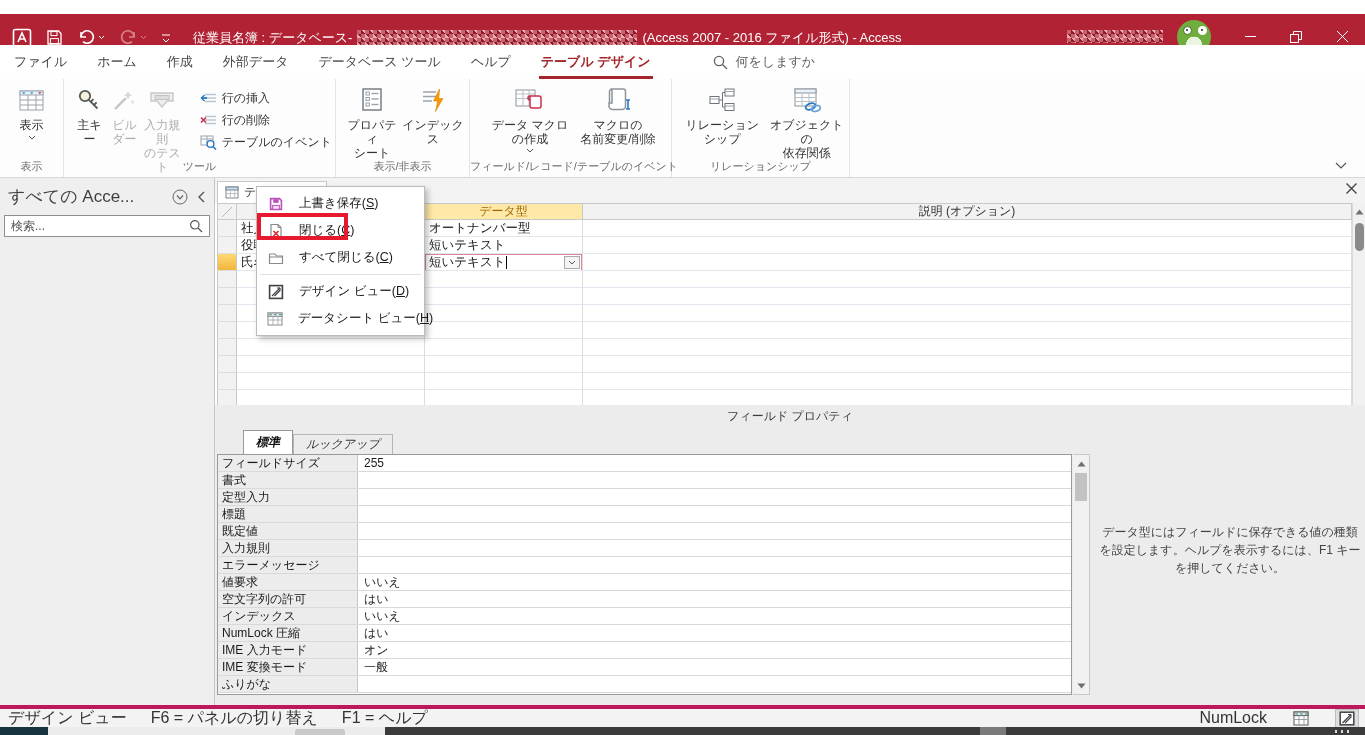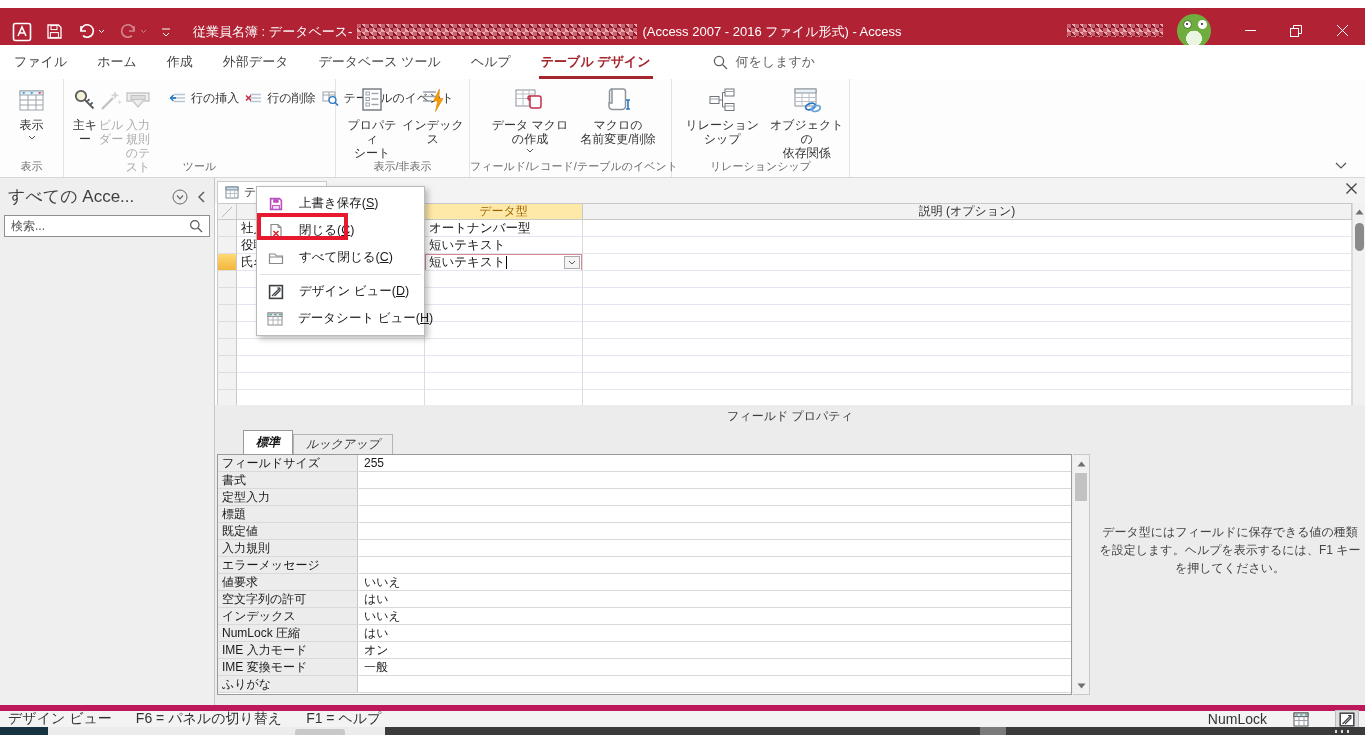--- a/index.html
+++ b/index.html
@@ -1,20 +1,20 @@
 <!DOCTYPE html>
 <html><head>
 <meta charset="utf-8">
 <style>
   * { margin:0; padding:0; box-sizing:border-box; }
   body { font-family:"Liberation Sans","DejaVu Sans",sans-serif; background:#888; }
   #app { position:relative; width:1365px; height:735px; background:#fff; overflow:hidden; font-family:"Liberation Sans","DejaVu Sans",sans-serif; }
 
   
-  .titlebar { position:absolute; left:0; top:8px; width:1365px; height:47px; background:#B12234; display:flex; align-items:center; color:#fff; }
+  .titlebar { position:absolute; left:0; top:14px; width:1365px; height:47px; background:#B12234; display:flex; align-items:center; color:#fff; }
   .qat { display:flex; align-items:center; gap:14px; padding-left:12px; }
   .qicon { display:inline-flex; align-items:center; justify-content:center; height:24px; }
   .qchev { margin-left:2px; }
   .dim { opacity:.45; }
   .wtitle { font-size:13px; margin-left:22px; white-space:nowrap; display:flex; align-items:center; }
   .pix { display:inline-block; width:280px; height:15px; margin:0 5px; vertical-align:middle;
     background-image:
       linear-gradient(45deg,#e8aab0 25%,transparent 25%,transparent 75%,#e8aab0 75%),
       linear-gradient(45deg,#8d1b29 25%,transparent 25%,transparent 75%,#8d1b29 75%),
       linear-gradient(#c9606e,#c9606e);
@@ -35,21 +35,21 @@
 
   
   .ribbon { position:absolute; left:0; top:79px; width:1365px; height:99px; background:#FDFDFD; border-bottom:1px solid #D8D8D8; display:flex; }
   .rgroup { position:relative; border-right:1px solid #E4E4E4; height:98px; }
   .glabel { position:absolute; left:0; right:0; bottom:3px; text-align:center; font-size:11px; color:#6a6a6a; white-space:nowrap; }
   .gcontent { display:flex; align-items:flex-start; height:74px; padding-top:3px; }
   .bigbtn { display:flex; flex-direction:column; align-items:center; padding-top:3px; }
   .ricon { height:30px; display:flex; align-items:center; justify-content:center; }
   .rlabel { font-size:12px; line-height:1.18; color:#333; text-align:center; white-space:pre-line; margin-top:3px; }
   .dimtxt { color:#ABABAB; }
-  .smallcol { display:flex; flex-direction:row; padding-top:5px; }
+  .smallcol { display:flex; flex-direction:column; padding-top:5px; }
   .smallbtn { display:flex; align-items:center; gap:5px; height:22px; font-size:12px; color:#333; padding:0 3px; white-space:nowrap; }
   .ribbon-collapse { position:absolute; right:18px; bottom:8px; }
 
   
   .navpane { position:absolute; left:0; top:178px; width:215px; height:527px; background:#EFEFEF; border-right:1px solid #C6C6C6; }
   .nav-title { display:flex; align-items:center; padding:7px 8px 4px 8px; font-size:17px; color:#3f3f3f; gap:8px; }
   .nav-title .t { flex:1; white-space:nowrap; overflow:hidden; }
   .nav-search { margin:3px 4px; height:22px; background:#fff; border:1px solid #8f8f8f; display:flex; align-items:center; padding:0 6px; font-size:12px; color:#555; }
   .nav-search .ph { flex:1; }
 
@@ -94,21 +94,21 @@
   .phelp { position:absolute; left:884px; top:118px; width:262px; text-align:center; color:#444; line-height:1.5; }
 
   
   .ctxmenu { position:absolute; left:256px; top:186px; width:169px; background:#fff; border:1px solid #BBB; box-shadow:3px 3px 6px rgba(0,0,0,.25); padding:3px 0; z-index:50; }
   .mitem { height:27px; display:flex; align-items:center; gap:15px; padding-left:10px; font-size:12.5px; color:#1a1a1a; white-space:nowrap; }
   .mitem .mico { width:17px; display:flex; justify-content:center; }
   .msep { height:1px; background:#E0E0E0; margin:3px 3px; }
   .annotation { position:absolute; left:257px; top:213px; width:91px; height:27px; border:4px solid #E6192E; z-index:60; }
 
   
-  .statusbar { position:absolute; left:0; top:705px; width:1365px; height:22px; background:#F3F3F3; border-top:6px solid #be185d; display:flex; align-items:center; font-size:14px; color:#333; }
+  .statusbar { position:absolute; left:0; top:705px; width:1365px; height:22px; background:#F3F3F3; border-top:4px solid #be185d; display:flex; align-items:center; font-size:16px; color:#333; }
   .sb-left { display:flex; gap:24px; padding-left:8px; }
   .sb-right { position:absolute; right:6px; display:flex; align-items:center; gap:22px; }
   .sb-ic { display:flex; align-items:center; justify-content:center; width:24px; height:19px; }
   .sb-ic.on { background:#DEDEDE; border:1px solid #BDBDBD; }
 
   
   .taskbar { position:absolute; left:0; top:727px; width:1365px; height:8px; background:#3B3B3B; }
   .tk-navy { position:absolute; left:0; top:0; width:48px; height:8px; background:#17333F; }
   .tk-light { position:absolute; left:48px; top:0; width:337px; height:8px; background:#ECECEC; }
   .tk-pill { position:absolute; left:295px; top:2px; width:50px; height:6px; background:#C9C9C9; border-radius:3px 3px 0 0; }

